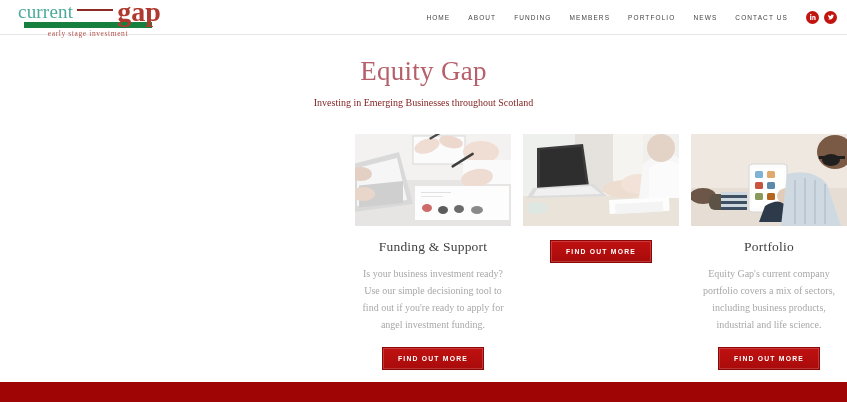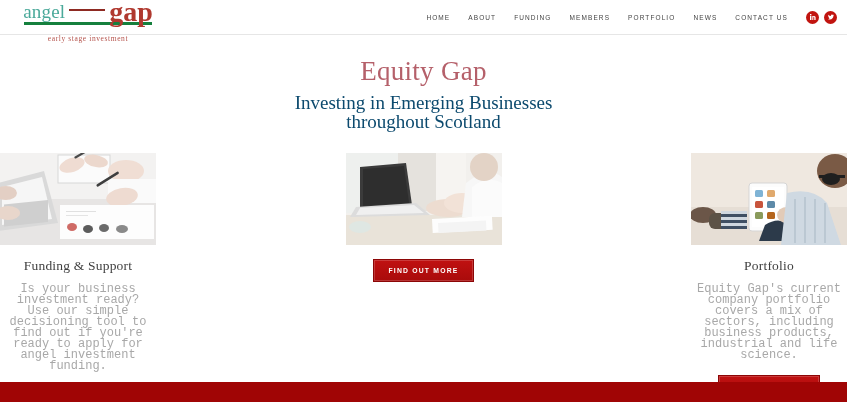--- a/index.html
+++ b/index.html
@@ -58,22 +58,22 @@
     font-weight: bold;
     color: #b0392f;
     vertical-align: middle;
   }
   .logo-tag {
     display: block;
     font-family: "Liberation Serif", "DejaVu Serif", serif;
     font-size: 7.5px;
     color: #b5534c;
     letter-spacing: 0.6px;
-    border-top: 3px solid #15803d;
-    padding-top: 9px;
+    border-top: 6px solid #15803d;
+    padding-top: 1px;
     margin: 1px 6px 0 6px;
     white-space: nowrap;
   }
 
   .nav {
     position: absolute;
     right: 10px;
     top: 0;
     height: 34px;
     display: flex;
@@ -120,30 +120,30 @@
     font-size: 27px;
     font-weight: normal;
     color: #b5606a;
     letter-spacing: 0.3px;
     line-height: 32px;
   }
   .hero-sub {
     margin: 6px auto 0 auto;
     width: 300px;
     font-family: "Liberation Serif", "DejaVu Serif", serif;
-    font-size: 19px;
-    color: #0c4a6e;
+    font-size: 10px;
+    color: #7f1d1d;
     line-height: 19px;
     font-weight: normal;
   }
 
   
   .cards {
     display: flex;
-    justify-content: space-between;
+    justify-content: flex-end;
     gap: 12px;
     margin-top: 22px;
   }
   .card {
     width: 156px;
     text-align: center;
   }
   .card-img {
     width: 156px;
     height: 92px;
@@ -155,23 +155,23 @@
   .card-title {
     margin: 13px 0 0 0;
     font-family: "Liberation Serif", "DejaVu Serif", serif;
     font-size: 13.5px;
     font-weight: normal;
     color: #3f3f3f;
     letter-spacing: 0.2px;
   }
   .card-text {
     margin: 10px 3px 0 3px;
-    font-family: Liberation Mono, monospace;
-    font-size: 12px;
-    line-height: 11px;
+    font-family: Liberation Serif, serif;
+    font-size: 10px;
+    line-height: 17px;
     color: #a8a8a8;
   }
   .card-btn-row {
     margin-top: 14px;
   }
   .card-btn {
     display: inline-block;
     background: #b70d0d;
     background: linear-gradient(180deg, #c01111 0%, #a90b0b 100%);
     border: 1px solid #8c0606;
@@ -196,21 +196,21 @@
     background: #a00505;
   }
 </style>
 </head>
 <body>
 
 <div class="header">
 
   <div class="logo-wrap">
     <span class="logo-main">
-      <span class="logo-equity">angel</span><span class="logo-dash"></span><span class="logo-gap">gap</span>
+      <span class="logo-equity">current</span><span class="logo-dash"></span><span class="logo-gap">gap</span>
     </span>
     <span class="logo-tag">early stage investment</span>
   </div>
 
   <nav class="nav">
     <a class="nav-item">HOME</a>
     <a class="nav-item">ABOUT</a>
     <a class="nav-item">FUNDING</a>
     <a class="nav-item">MEMBERS</a>
     <a class="nav-item">PORTFOLIO</a>

